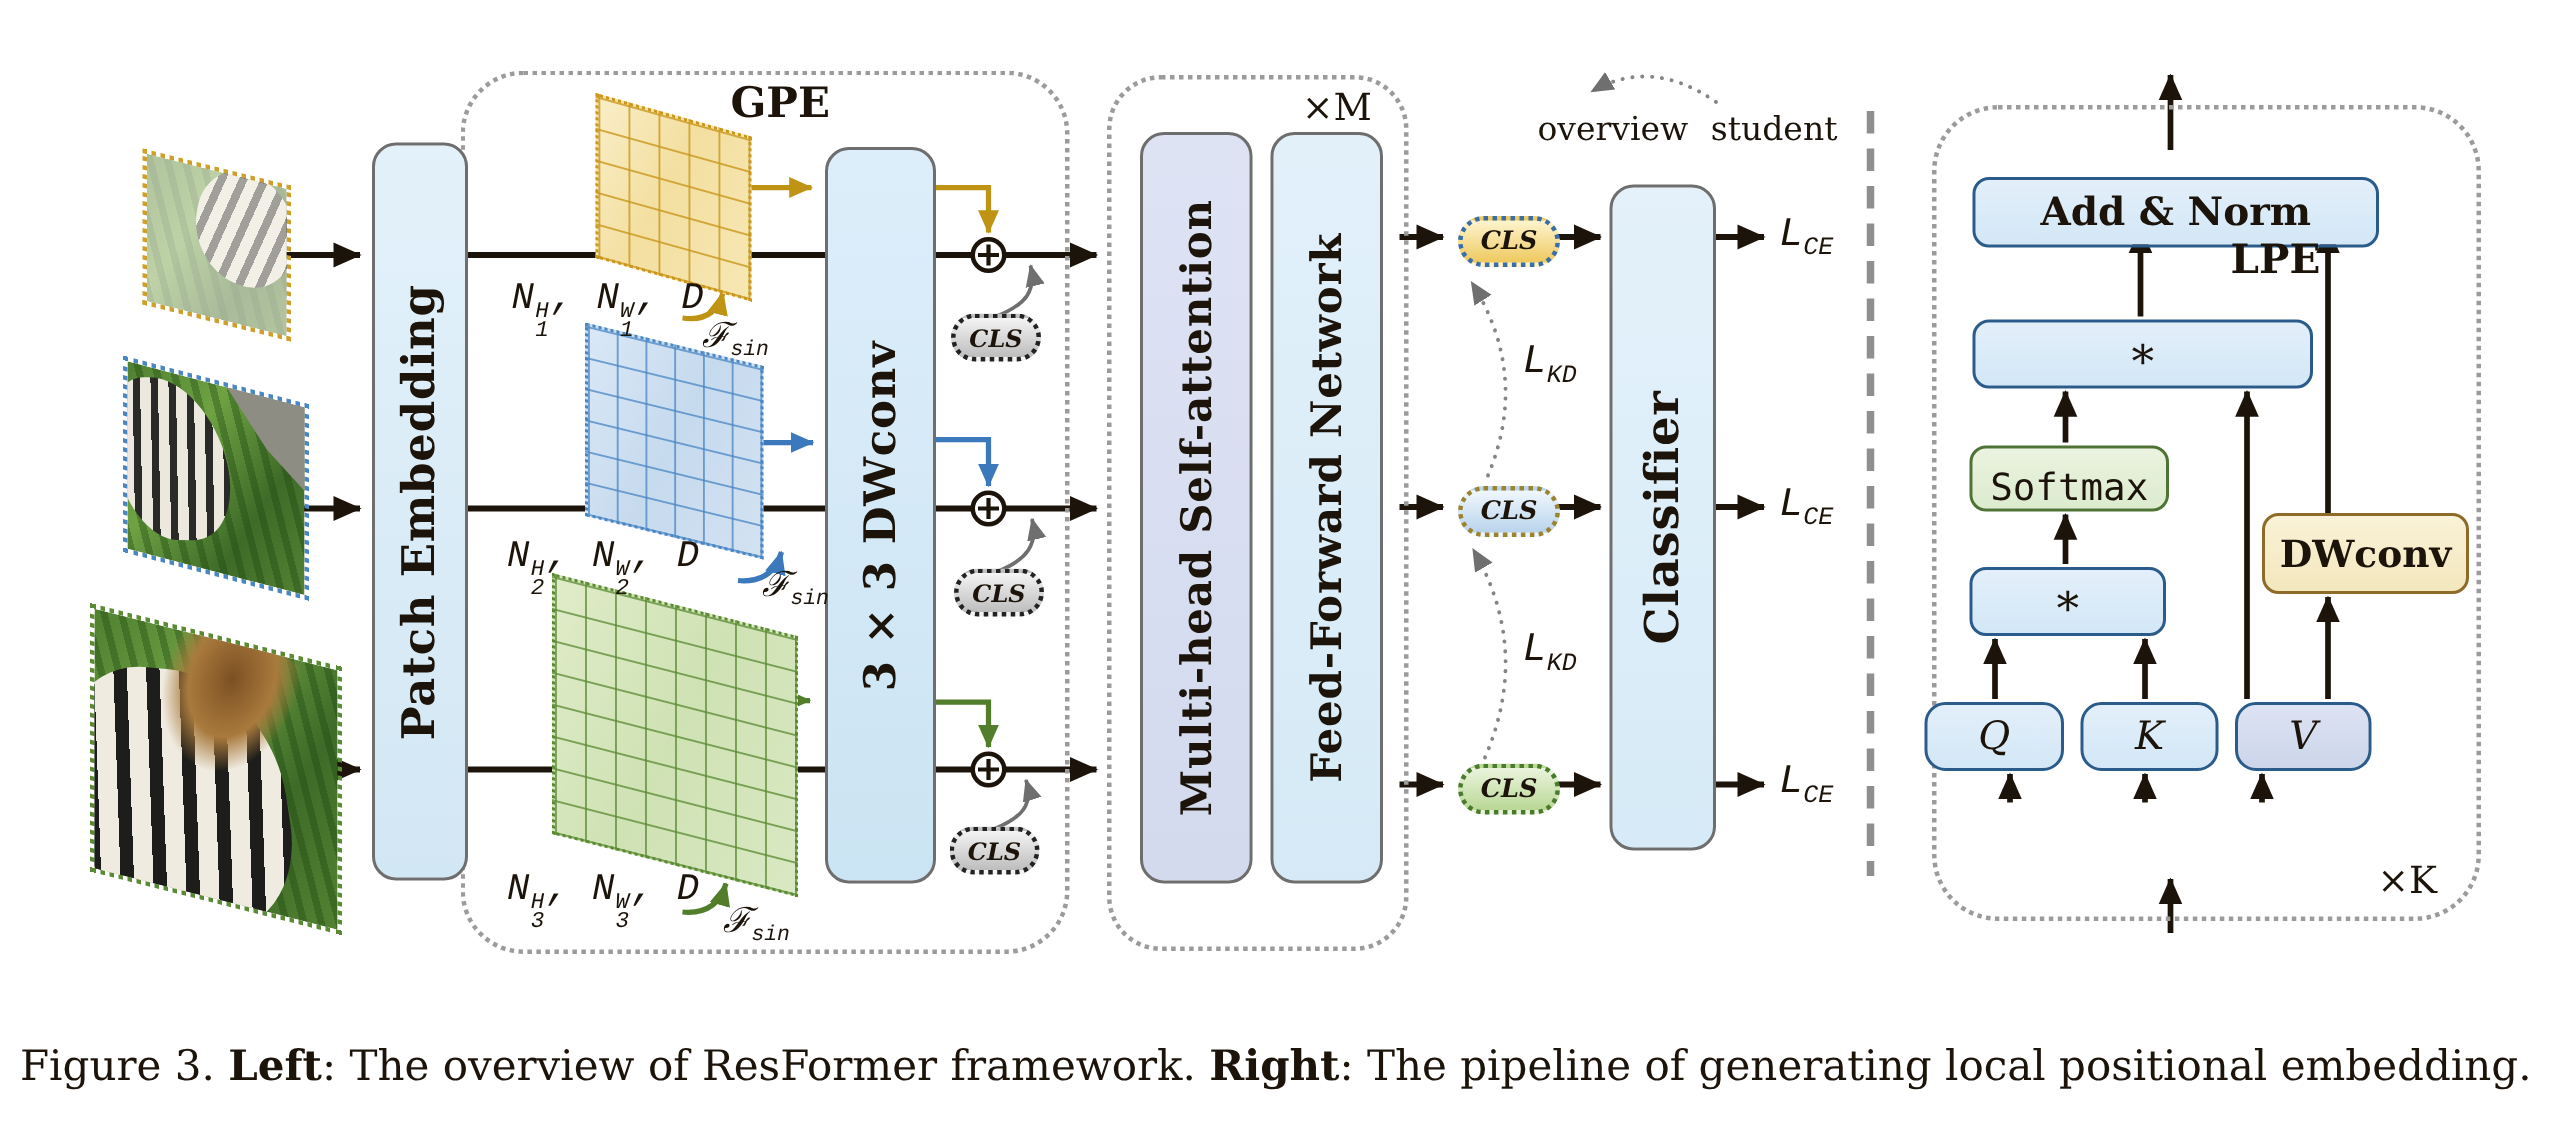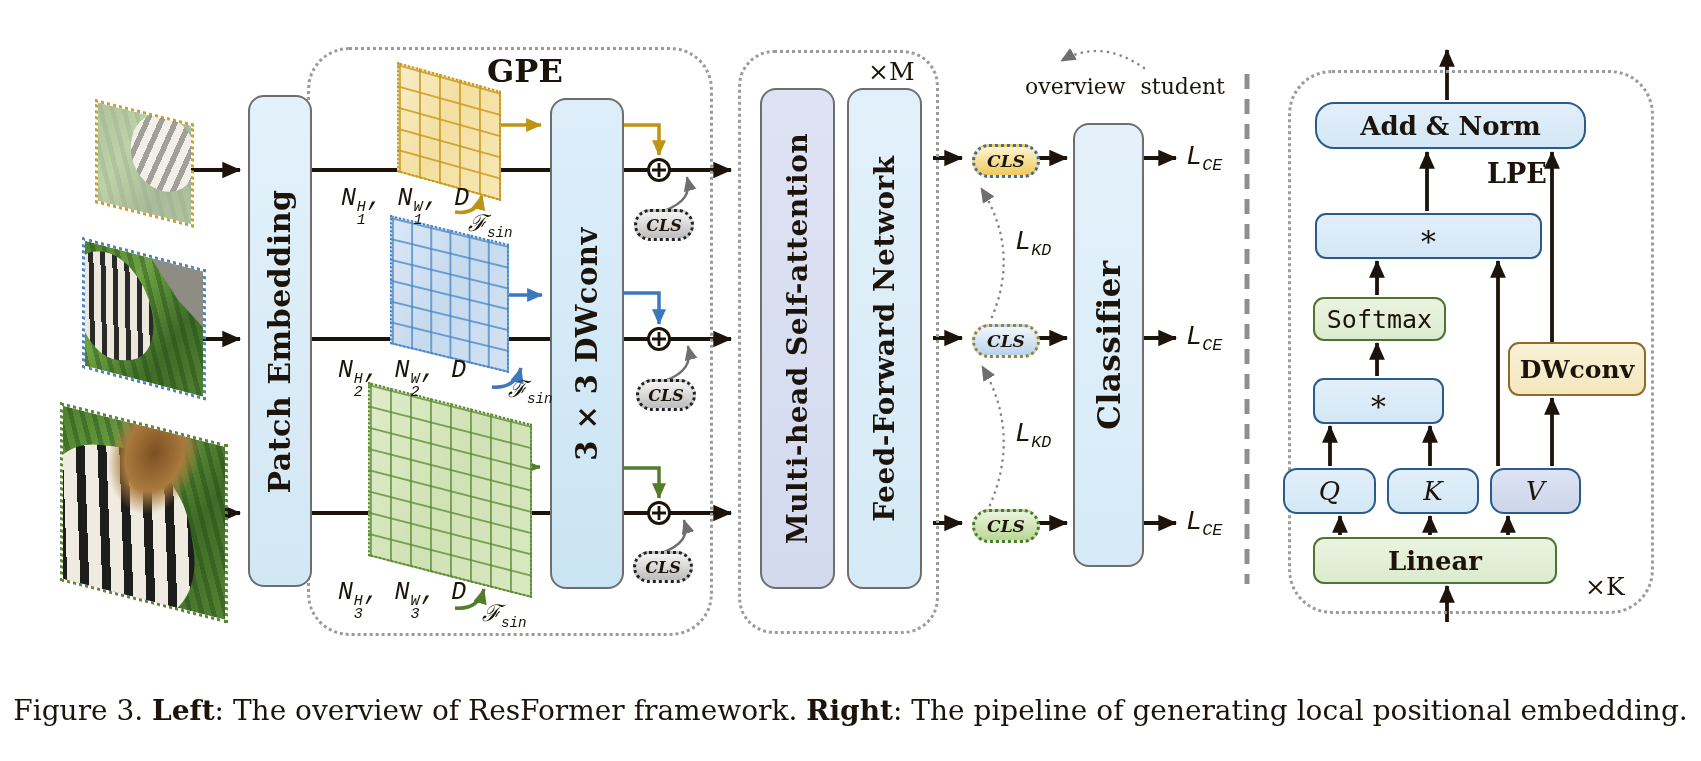--- a/index.html
+++ b/index.html
@@ -86,21 +86,21 @@
 
   
   .lbl{position:absolute;z-index:5;white-space:nowrap;}
   .bold{font-weight:bold;}
 
   
   .rbox{position:absolute;z-index:4;border-radius:11px;display:flex;align-items:center;justify-content:center;
         font-weight:bold;font-size:26px;}
   .rb-blue {background:linear-gradient(180deg,#e3effa,#d3e7f6);border:2.5px solid #2b5b8a;}
   .rb-lav  {background:linear-gradient(180deg,#dde3f3,#ccd5ea);border:2.5px solid #2b5b8a;}
-  .rb-green{background:linear-gradient(180deg,#eaf3e0,#dcebce);border:2.5px solid #4f7335;}
+  .rb-green{background:linear-gradient(180deg,#eaf3e0,#dcebce);border:2.5px solid #4f7335;align-items:flex-end;}
   .rb-tan  {background:linear-gradient(180deg,#faf2d8,#f3e7bd);border:2.5px solid #8f6b29;}
   .rb-mono {font-family:"DejaVu Sans Mono","Liberation Mono",monospace;font-weight:normal;font-size:25px;}
   .star{font-size:30px;font-weight:normal;line-height:0;}
   .qkv{font-style:italic;font-weight:normal;font-size:26px;}
 
   
   #caption{position:absolute;left:0;right:0;top:694px;text-align:center;font-size:28px;z-index:5;}
 </style>
 </head>
 <body>
@@ -216,21 +216,21 @@
     <div class="foliage"></div>
     <div class="stripes"></div>
     <div class="mane"></div>
   </div>
 
   <div class="vbox fill-pe" style="left:248px;top:95px;width:60px;height:488px;">
     <span style="font-size:30px;">Patch Embedding</span>
   </div>
 
   <div class="dotbox" style="left:307px;top:47px;width:400px;height:583px;border-radius:42px;"></div>
-  <div class="lbl bold" style="left:487px;top:52px;font-size:32px;">GPE</div>
+  <div class="lbl bold" style="left:487px;top:52px;font-size:28px;">GPE</div>
 
   <div class="grid yellow" style="left:397px;top:62px;width:100px;height:106px;transform:skewY(15.6deg);"></div>
   <div class="grid blue" style="left:390px;top:215px;width:115px;height:125px;transform:skewY(13.7deg);"></div>
   <div class="grid green" style="left:368px;top:382px;width:160px;height:170px;transform:skewY(14.4deg);"></div>
 
   <div class="math" style="left:341px;top:184px;">
     <i>N</i><span class="ss">
         <span>H</span>
         <span>1</span>
       </span><span>,</span>
@@ -310,21 +310,21 @@
   <div class="vbox fill-cls" style="left:1073px;top:123px;width:67px;height:440px;">
     <span style="font-size:31px;">Classifier</span>
   </div>
 
   <div class="math loss" style="left:1186px;top:142px;"><i>L</i><sub>CE</sub></div>
   <div class="math loss" style="left:1186px;top:322px;"><i>L</i><sub>CE</sub></div>
   <div class="math loss" style="left:1186px;top:507px;"><i>L</i><sub>CE</sub></div>
 
   <div class="dotbox" style="left:1288px;top:70px;width:360px;height:538px;border-radius:44px;"></div>
 
-  <div class="rbox rb-blue" style="left:1315px;top:102px;width:267px;height:43px;border-radius:19px;">
+  <div class="rbox rb-blue" style="left:1315px;top:118px;width:267px;height:43px;">
     <span>Add &amp; Norm</span>
   </div>
   <div class="lbl bold" style="left:1487px;top:158px;font-size:27px;">LPE</div>
 
   <div class="rbox rb-blue" style="left:1315px;top:213px;width:223px;height:42px;">
     <span class="star">∗</span>
   </div>
   <div class="rbox rb-green rb-mono" style="left:1313px;top:297px;width:129px;height:40px;">
     <span>Softmax</span>
   </div>
@@ -338,22 +338,19 @@
   <div class="rbox rb-blue" style="left:1283px;top:468px;width:89px;height:42px;border-radius:14px;">
     <span class="qkv">Q</span>
   </div>
   <div class="rbox rb-blue" style="left:1387px;top:468px;width:88px;height:42px;border-radius:14px;">
     <span class="qkv">K</span>
   </div>
   <div class="rbox rb-lav" style="left:1490px;top:468px;width:87px;height:42px;border-radius:14px;">
     <span class="qkv">V</span>
   </div>
 
-  <div class="rbox rb-green" style="left:1313px;top:537px;width:240px;height:43px;">
-    <span>Linear</span>
-  </div>
   <div class="lbl" style="left:1585px;top:572px;font-size:25px;">×K</div>
 
   <div id="caption">
     <span>Figure 3. </span><span class="bold">Left</span><span>: The overview of ResFormer framework. </span><span class="bold">Right</span><span>: The pipeline of generating local positional embedding.</span>
   </div>
 
 </div>
 
 </body></html>

